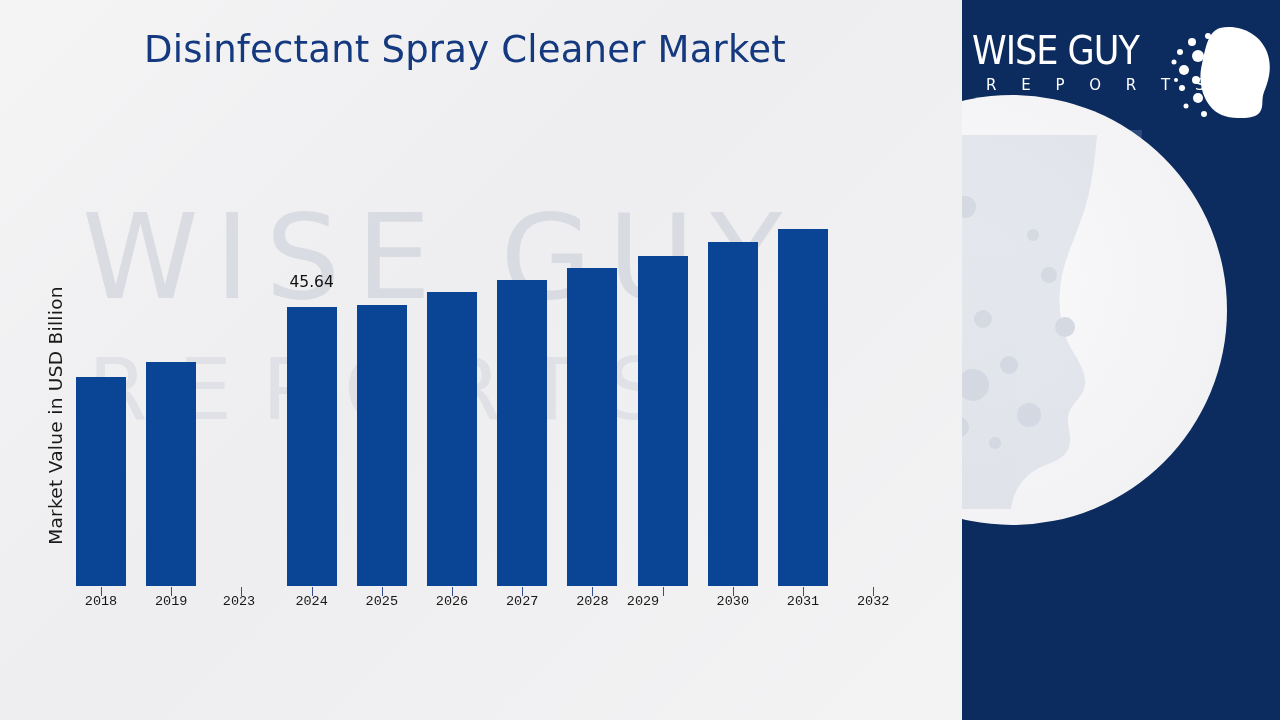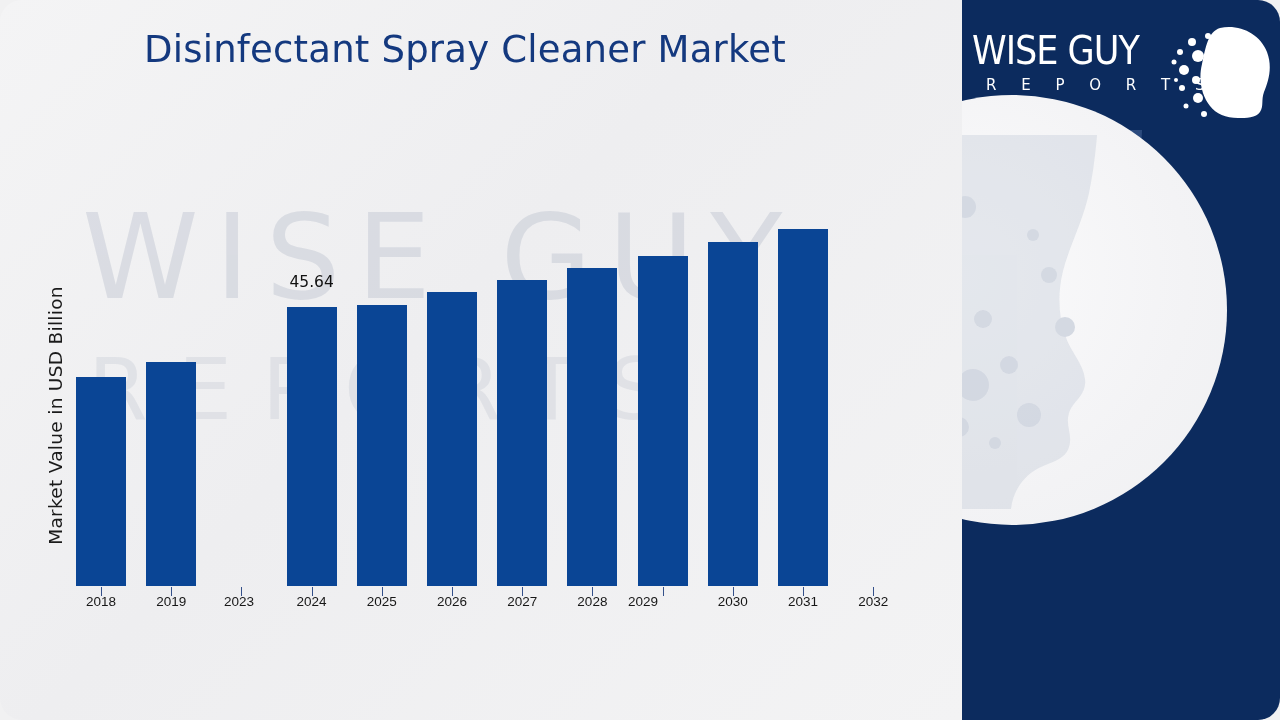--- a/index.html
+++ b/index.html
@@ -3,21 +3,21 @@
 <meta charset="utf-8">
 <title>Disinfectant Spray Cleaner Market</title>
 <style>
   html,body{margin:0;padding:0;}
   body{
     width:1280px;height:720px;overflow:hidden;
     font-family:"DejaVu Sans", sans-serif;
     background:#f1f1f2;
     position:relative;
   }
-  #stage{position:absolute;inset:0;width:1280px;height:720px;overflow:hidden;background:#f2f2f3;border-radius:22px;}
+  #stage{position:absolute;inset:0;width:1280px;height:720px;overflow:hidden;background:#f2f2f3;}
 
   
   .left-panel{
     position:absolute;left:0;top:0;width:962px;height:720px;
     background:linear-gradient(135deg,#f4f4f5 0%,#eeeef0 45%,#f3f3f4 100%);
   }
 
   
   .title{
     position:absolute;left:0;top:28px;width:930px;
@@ -71,21 +71,21 @@
     font-size:15.5px;color:#111;
     font-family:"DejaVu Sans", sans-serif;
     white-space:nowrap;
   }
   .tick{
     position:absolute;top:587px;width:1px;height:9px;background:#34508a;
   }
   .xtick-label{
     position:absolute;top:594px;width:62px;text-align:center;
     font-size:13.5px;color:#171717;
-    font-family:Liberation Sans, sans-serif;
+    font-family:Liberation Mono, monospace;
   }
 
   
   .right-panel{
     position:absolute;left:962px;top:0;width:318px;height:720px;
     background:#0c2b5e;overflow:hidden;
   }
   
   .head-silhouette{
     position:absolute;left:-70px;top:130px;width:260px;height:370px;

